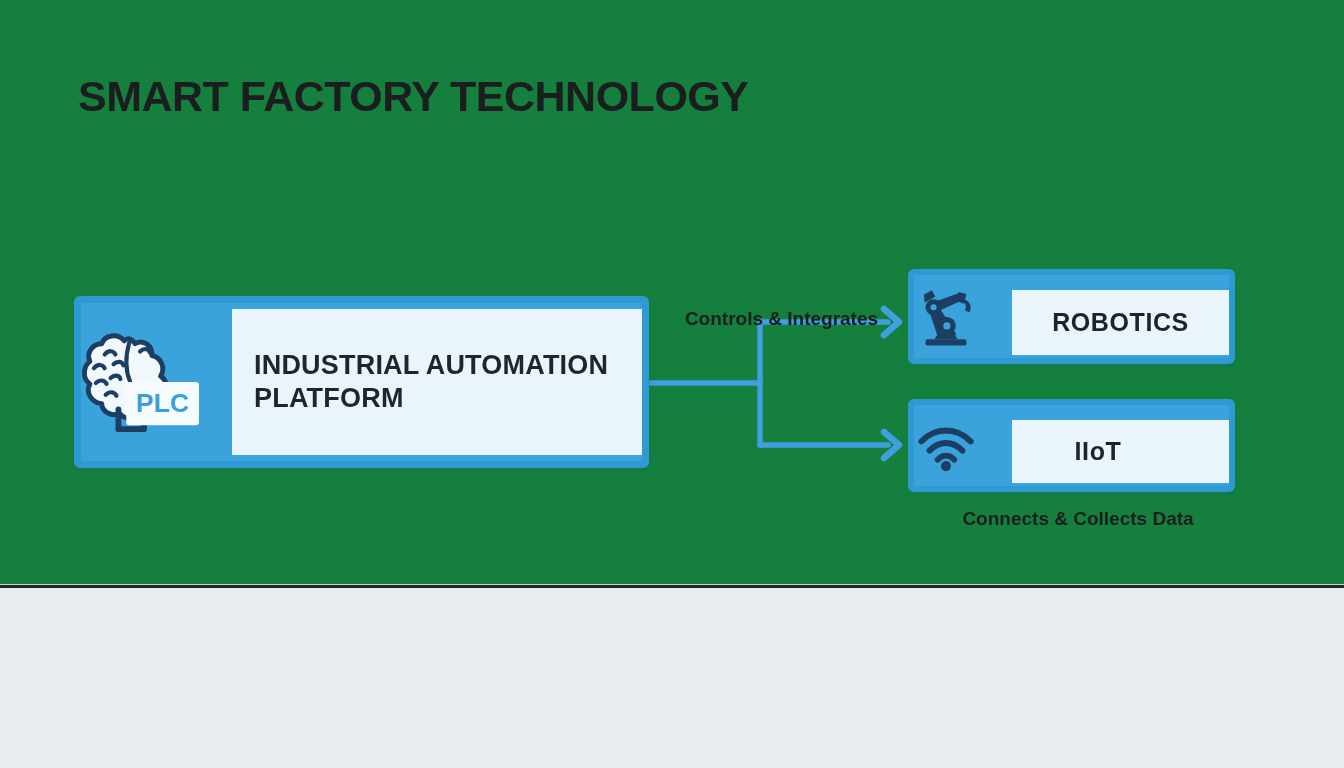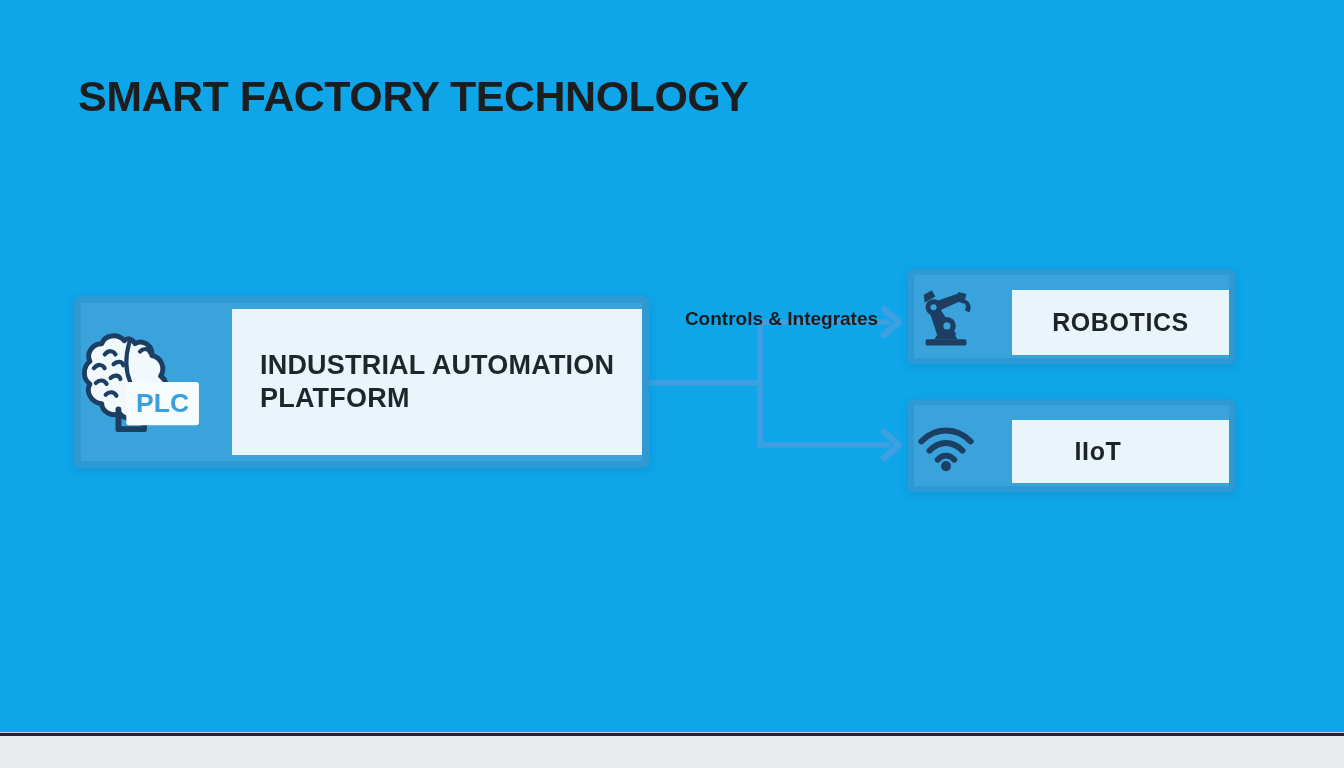--- a/index.html
+++ b/index.html
@@ -1,37 +1,37 @@
 <!DOCTYPE html>
 <html><head>
 <meta charset="utf-8">
 <style>
   html,body{margin:0;padding:0;background:#e9ecee;}
   *{box-sizing:border-box;}
   .canvas{
-    position:relative;width:1344px;height:736px;margin:0 auto;
-    background:#0ea5e9;overflow:hidden;
+    position:relative;width:1344px;height:588px;margin:0 auto;
+    background:#15803d;overflow:hidden;
     font-family:"Liberation Sans", sans-serif;
   }
   .page-title{
     position:absolute;left:78px;top:72px;
     font-size:43px;font-weight:700;letter-spacing:-0.5px;
     color:#1b1d1f;white-space:nowrap;
   }
   
   .node{
     position:absolute;background:#3ba3dc;border:7px solid #2e99d3;border-radius:6px;
     box-shadow:0 3px 9px rgba(25,80,120,.16);
   }
   .node-sm{border-width:6px;}
   .panel{
     position:absolute;right:0;background:#e9f4fb;
     display:flex;align-items:center;
   }
-  .platform-panel{left:151px;top:6px;bottom:6px;padding-left:28px;}
+  .platform-panel{left:151px;top:6px;bottom:6px;padding-left:22px;}
   .platform-label{
     font-size:27px;font-weight:700;color:#1f262b;line-height:1.22;
     letter-spacing:0.2px;max-width:400px;
   }
   .node-panel{left:98px;top:15px;bottom:3px;justify-content:center;}
   .node-label{font-size:25px;font-weight:700;color:#1e2328;letter-spacing:0.6px;}
   .panel-iiot{padding-right:45px;}
   .icon-zone{position:absolute;left:0;top:0;bottom:0;display:flex;align-items:center;justify-content:flex-start;}
   .icon-zone-platform{width:151px;}
   .icon-zone-node{width:98px;}
@@ -128,16 +128,17 @@
           <path d="M26,45 C31,39 39,39 44,45"></path>
         </g>
         <circle cx="35" cy="52" r="5.5" fill="#1C3E63"></circle>
       </svg>
     </div>
     <div class="panel node-panel panel-iiot">
       <div class="node-label">IIoT</div>
     </div>
   </div>
 
+  <div class="edge-label edge-label-bottom">Connects &amp; Collects Data</div>
 
   <div class="bottom-line"></div>
   <div class="bottom-bar"></div>
 </div>
 
 </body></html>

